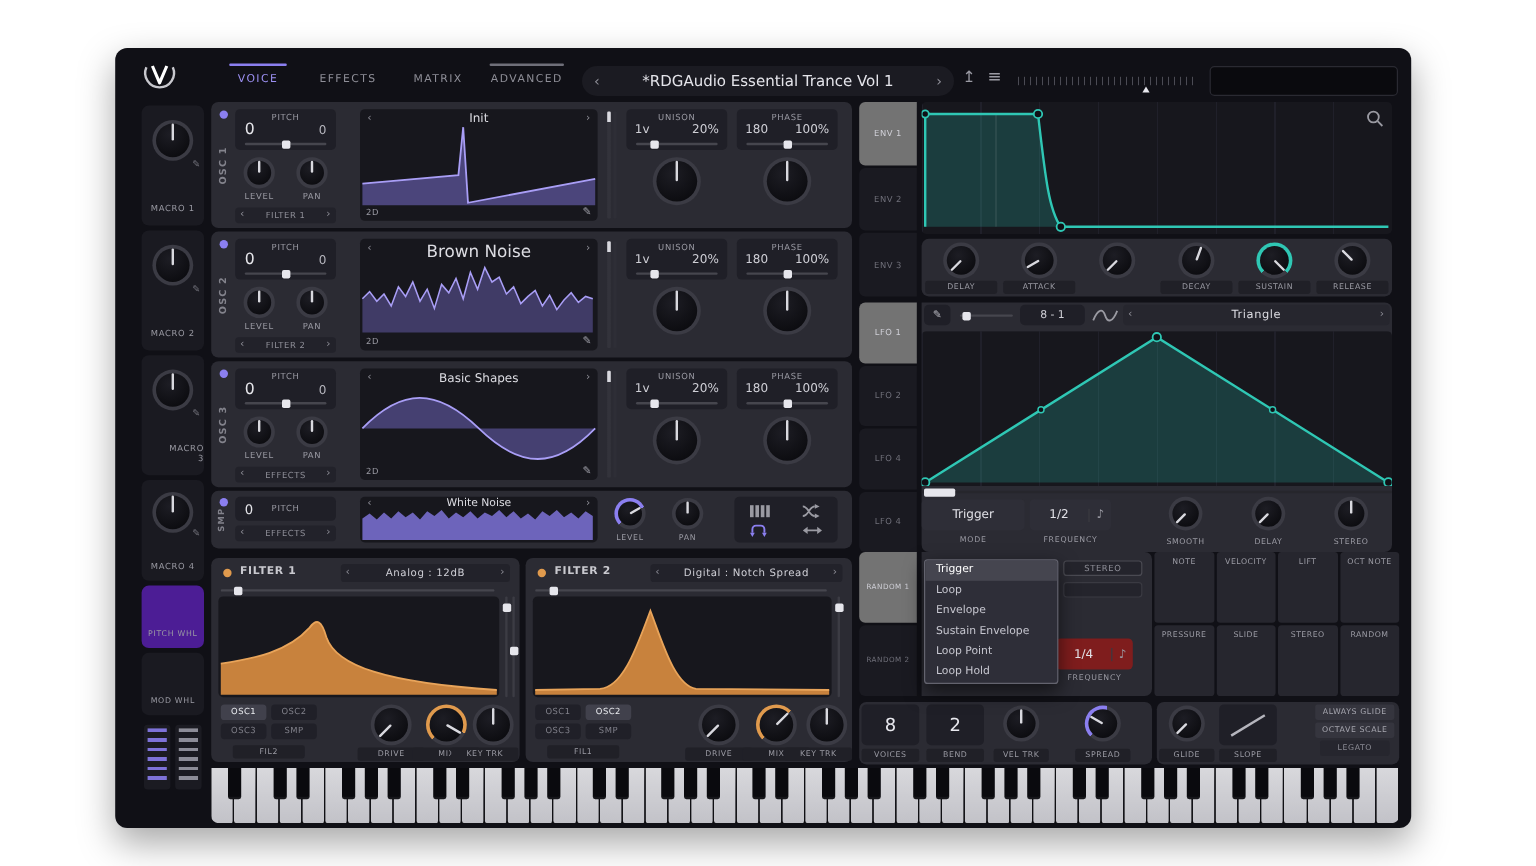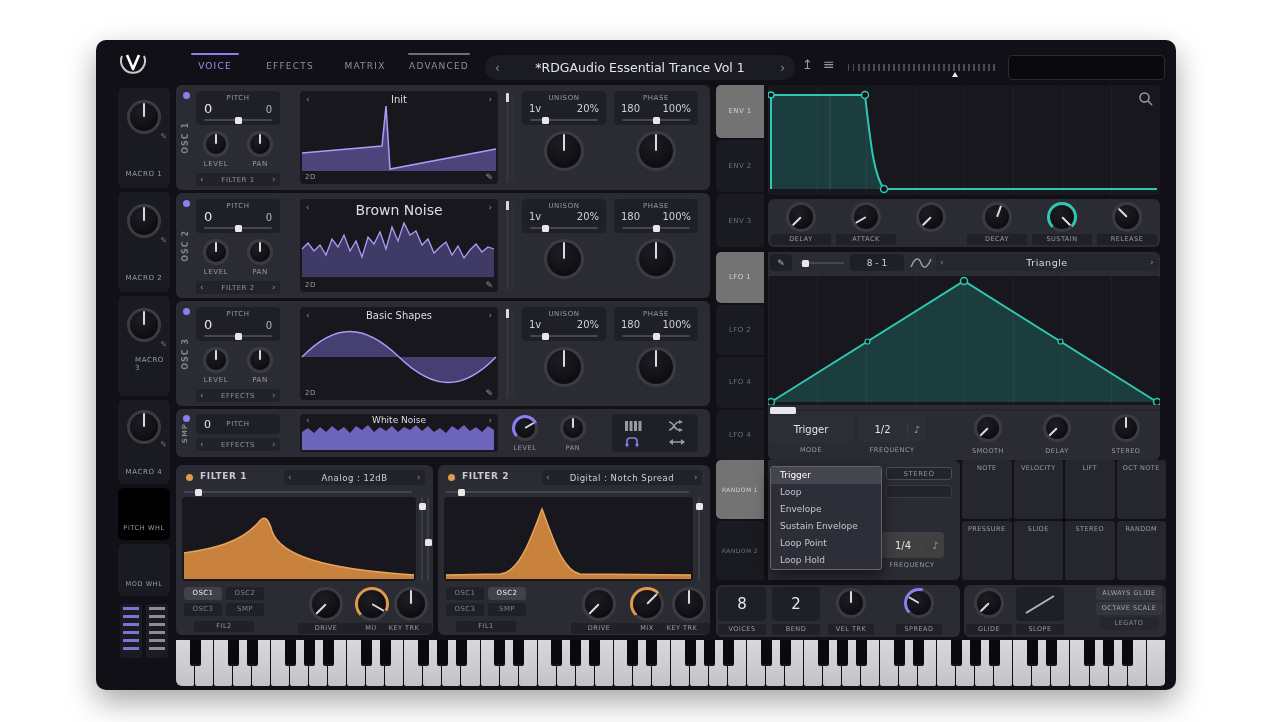--- a/index.html
+++ b/index.html
@@ -112,30 +112,30 @@
 
     <div class="abs" style="left:22px;top:152px;width:52px;height:100px;background:#1a1a21;border-radius:6px;">
       <div class="knob" style="left:9px;top:12px;width:34px;height:34px;--rot:0deg;"></div>
       <span class="abs" style="right:3px;top:44px;font-size:8px;color:#6f6f78;">✎</span>
       <span class="abs lbl" style="left:0;right:0;bottom:10px;text-align:center;">MACRO 2</span>
     </div>
 
     <div class="abs" style="left:22px;top:256px;width:52px;height:100px;background:#1a1a21;border-radius:6px;">
       <div class="knob" style="left:9px;top:12px;width:34px;height:34px;--rot:0deg;"></div>
       <span class="abs" style="right:3px;top:44px;font-size:8px;color:#6f6f78;">✎</span>
-      <span class="abs lbl" style="left:0;right:0;bottom:24px;text-align:left;margin-left:17px;">MACRO 3</span>
+      <span class="abs lbl" style="left:0;right:0;bottom:10px;text-align:right;margin-left:17px;">MACRO 3</span>
     </div>
 
     <div class="abs" style="left:22px;top:360px;width:52px;height:84px;background:#1a1a21;border-radius:6px;">
       <div class="knob" style="left:9px;top:10px;width:34px;height:34px;--rot:0deg;"></div>
       <span class="abs" style="right:3px;top:40px;font-size:8px;color:#6f6f78;">✎</span>
       <span class="abs lbl" style="left:0;right:0;bottom:8px;text-align:center;">MACRO 4</span>
     </div>
 
-    <div class="abs" style="left:22px;top:448px;width:52px;height:52px;background:#000000;border-radius:6px;">
+    <div class="abs" style="left:22px;top:448px;width:52px;height:52px;background:#4c1d95;border-radius:6px;">
       <span class="abs lbl" style="left:0;right:0;bottom:8px;text-align:center;font-size:6.5px;">PITCH WHL</span>
     </div>
 
     <div class="abs" style="left:22px;top:504px;width:52px;height:52px;background:#1a1a21;border-radius:6px;">
       <span class="abs lbl" style="left:0;right:0;bottom:8px;text-align:center;font-size:6.5px;">MOD WHL</span>
     </div>
 
     <div class="mini" style="left:24px;top:564px;width:22px;height:54px;">
         <div class="bars"></div>
       </div>
@@ -521,21 +521,21 @@
 
   <div class="tabcol" style="left:620px;top:420px;width:48px;height:120px;">
     <div class="tab active" style="font-size:6px;">RANDOM 1</div>
     <div class="tab" style="font-size:6px;">RANDOM 2</div>
   </div>
   <div class="panel abs" style="left:672px;top:420px;width:192px;height:120px;border-radius:0 6px 6px 0;">
     <div class="pill abs center" style="left:118px;top:7px;width:66px;height:13px;border:1px solid #4a4a52;background:#24242c;justify-content:center;">
       <span>STEREO</span>
     </div>
     <div class="pill abs" style="left:118px;top:25px;width:66px;height:13px;background:#24242c;border:1px solid #3a3a42;"></div>
-    <div class="box abs" style="left:112px;top:72px;width:64px;height:26px;display:flex;align-items:center;background:#404040;">
+    <div class="box abs" style="left:112px;top:72px;width:64px;height:26px;display:flex;align-items:center;background:#7f1d1d;">
       <span style="flex:1;text-align:center;font-size:10px;color:#e2e2e8;">1/4</span>
       <span style="width:17px;text-align:center;font-size:10px;color:#9a9aa3;border-left:1px solid #3a3a42;">♪</span>
     </div>
     <div class="abs lbl" style="left:112px;top:101px;width:64px;text-align:center;font-size:6.5px;">FREQUENCY</div>
   </div>
 
   <div class="modgrid" style="left:866px;top:420px;width:204px;height:120px;">
     <div class="mod-cell">
         <span>NOTE</span>
       </div>

